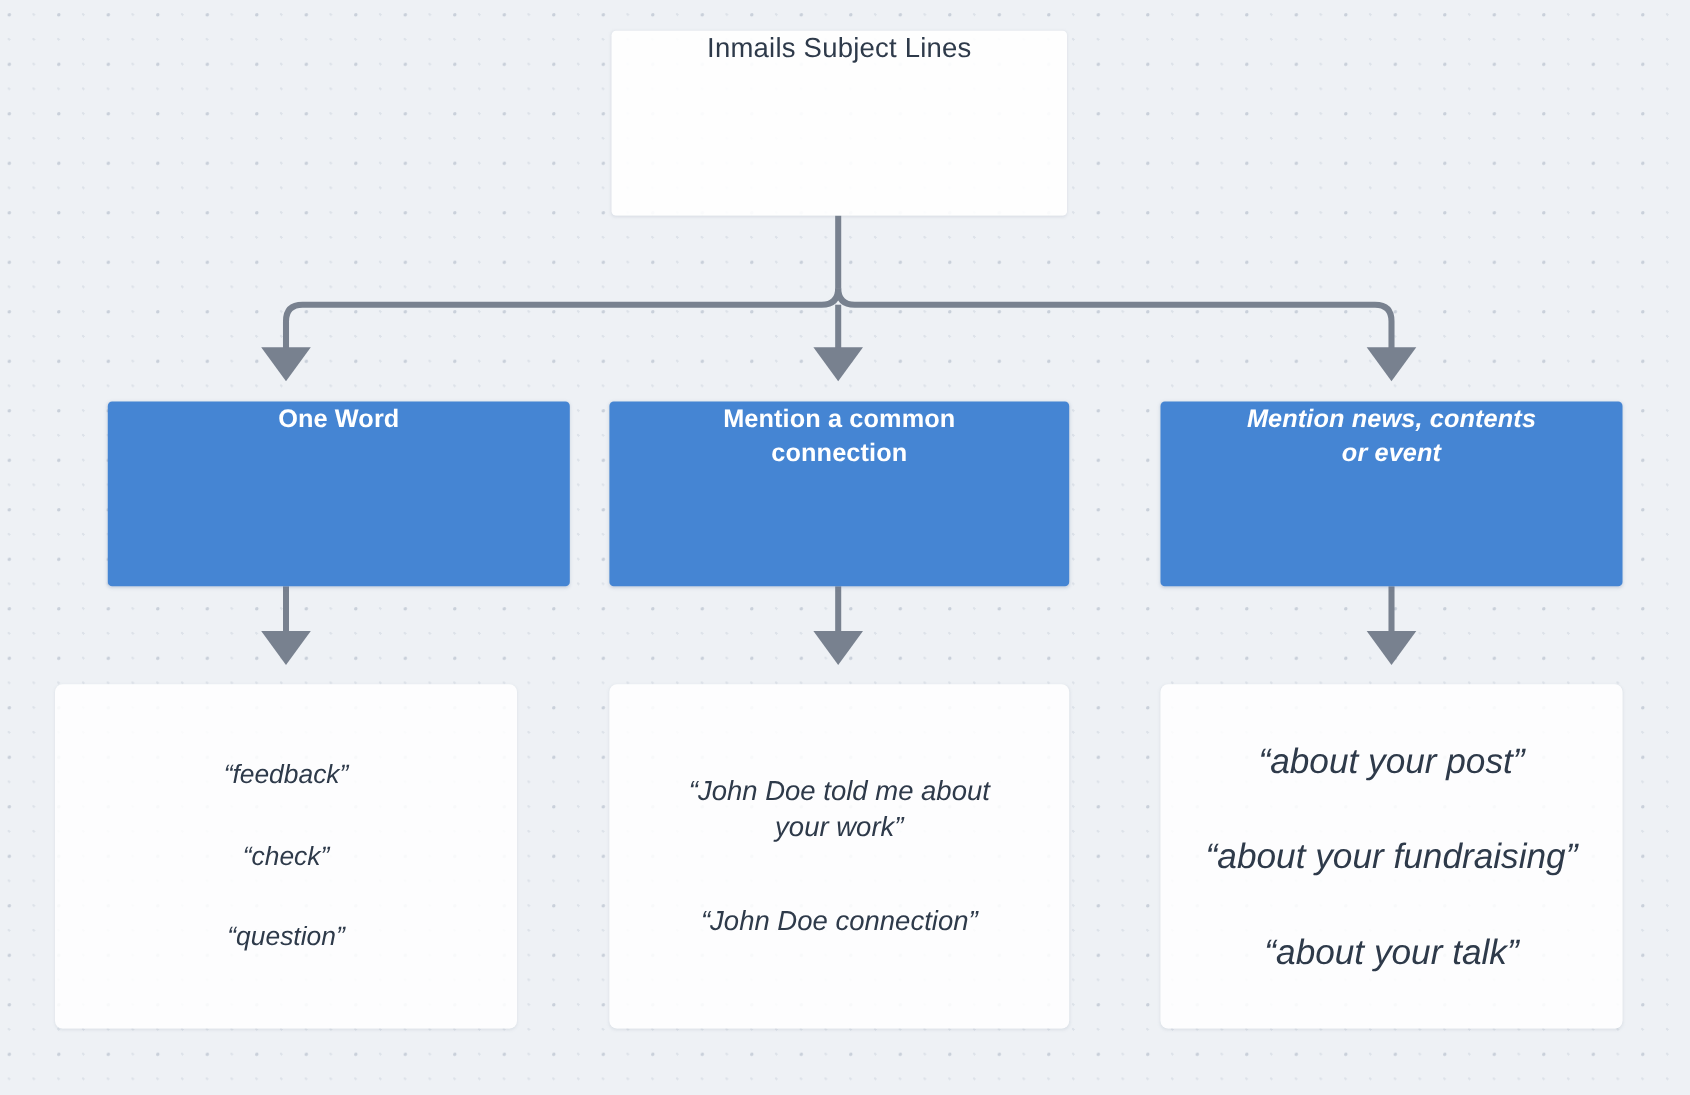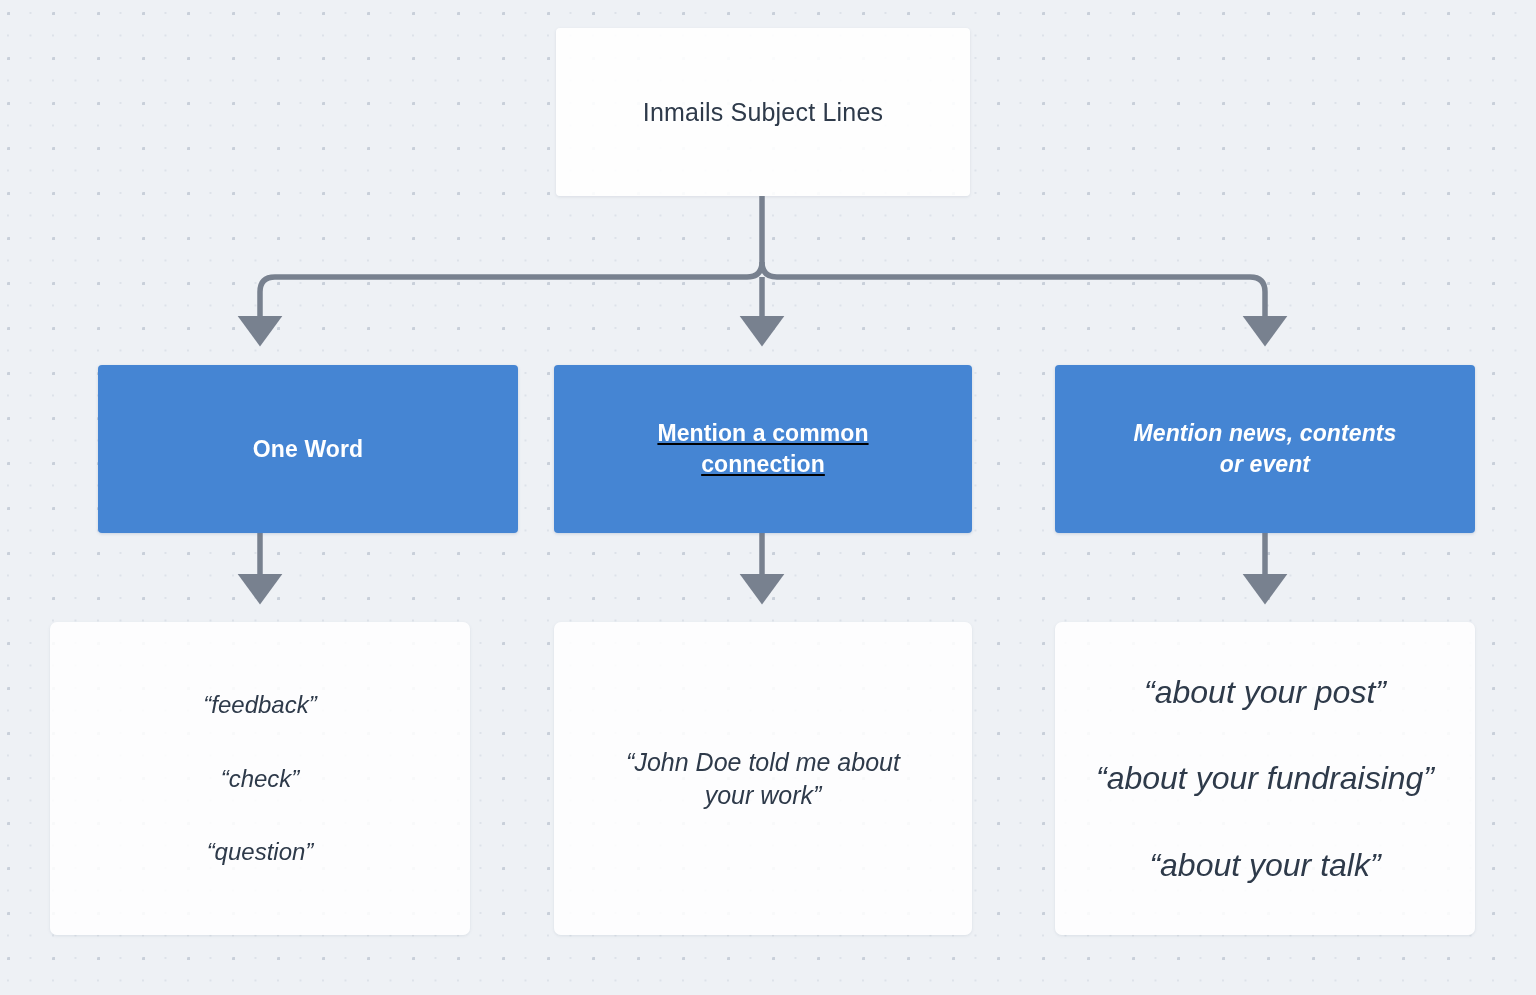--- a/index.html
+++ b/index.html
@@ -35,21 +35,20 @@
     height: 995px;
     pointer-events: none;
   }
 
   
   .node {
     position: absolute;
     box-sizing: border-box;
     border-radius: 4px;
     display: flex;
-    align-items: center;
     justify-content: center;
     text-align: center;
   }
 
   .node-root {
     background: rgba(255,255,255,0.90);
     box-shadow: 0 1px 3px rgba(120,135,155,0.18);
   }
   .node-root .node-label {
     color: #2e3a4a;
@@ -132,21 +131,21 @@
   </svg>
 
   <div class="node node-root" style="left:556px; top:28px; width:414px; height:168px;">
     <span class="node-label">Inmails Subject Lines</span>
   </div>
 
   <div class="node node-blue" style="left:50px; top:365px; width:420px; height:168px;margin-left:48px;">
     <span class="node-label" style="white-space:pre-line;">One Word</span>
   </div>
 
-  <div class="node node-blue" style="left:554px; top:365px; width:418px; height:168px;text-decoration:underline;">
+  <div class="node node-blue" style="left:554px; top:365px; width:418px; height:168px;">
     <span class="node-label" style="white-space:pre-line;">Mention a common
 connection</span>
   </div>
 
   <div class="node node-blue" style="left:1055px; top:365px; width:420px; height:168px;">
     <span class="node-label" style="white-space:pre-line;font-style:italic;">Mention news, contents
 or event</span>
   </div>
 
   <div class="node node-example col-a" style="left:50px; top:622px; width:420px; height:313px;">
@@ -154,20 +153,21 @@
       <span class="example-item">“feedback”</span>
       <span class="example-item">“check”</span>
       <span class="example-item">“question”</span>
     </div>
   </div>
 
   <div class="node node-example col-b" style="left:554px; top:622px; width:418px; height:313px;">
     <div class="example-list">
       <span class="example-item">“John Doe told me about
 your work”</span>
+      <span class="example-item">“John Doe connection”</span>
     </div>
   </div>
 
   <div class="node node-example col-c" style="left:1055px; top:622px; width:420px; height:313px;">
     <div class="example-list">
       <span class="example-item">“about your post”</span>
       <span class="example-item">“about your fundraising”</span>
       <span class="example-item">“about your talk”</span>
     </div>
   </div>

